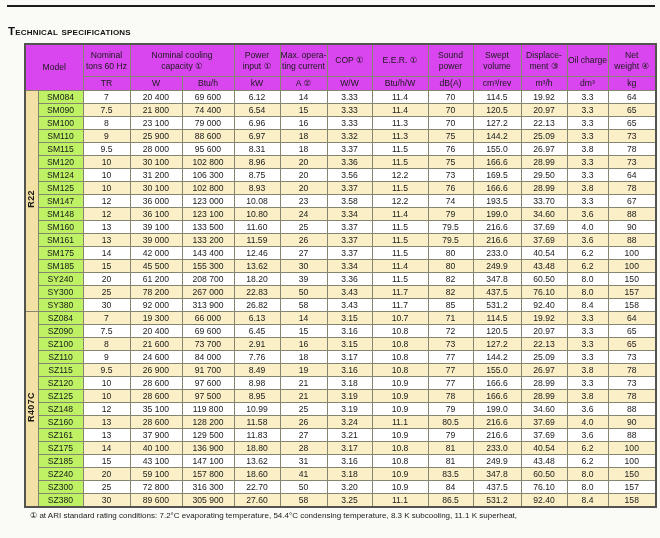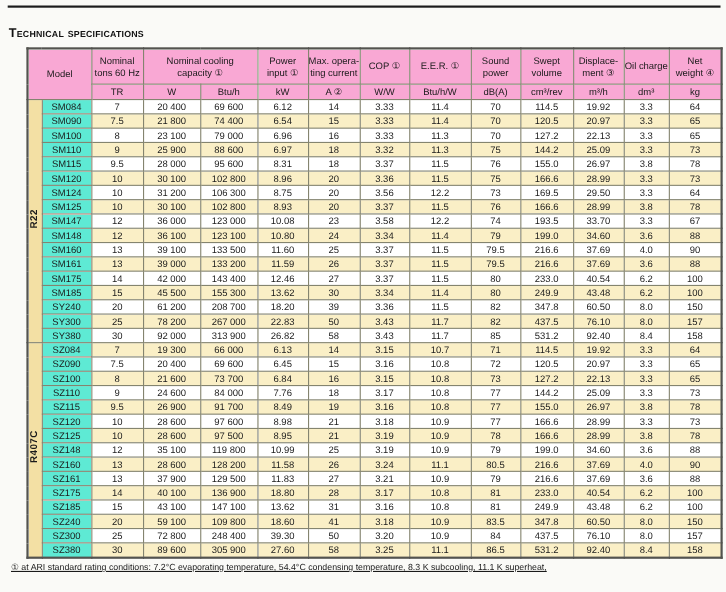--- a/index.html
+++ b/index.html
@@ -21,48 +21,48 @@
     border-collapse:collapse;table-layout:fixed;
     width:631px;margin-left:17px;
     border:2px solid #53534f;
   }
   .spec th,.spec td{
     border:1px solid #84846f;
     text-align:center;vertical-align:middle;
     padding:0;overflow:hidden;
   }
   .spec thead th{
-    background:#f9a8d4;
+    background:#d946ef;
     font-weight:normal;
     font-size:8.6px;line-height:1.18;
     white-space:pre-line;
   }
   .spec thead tr.h-top th{height:31px;}
   .spec thead tr.h-units th{height:13px;margin-top:28px;}
   .spec thead{border-bottom:1.5px solid #53534f;}
   .spec tbody td{
     font-size:8.6px;height:12px;line-height:11px;
     background:#ffffff;white-space:nowrap;
   }
   .spec tbody tr.alt td{background:#faefc6;}
   .spec tbody td.model-cell,
-  .spec tbody tr.alt td.model-cell{background:#5eead4;}
+  .spec tbody tr.alt td.model-cell{background:#bef264;}
   .spec tbody th.group-cell{
     background:#f3e0a4;padding:0;
   }
   .vtext{
     display:inline-block;
     writing-mode:vertical-rl;
     transform:rotate(180deg);
     font-weight:bold;font-size:9px;letter-spacing:.4px;
     line-height:11px;
   }
   .footnotes{
-    margin:3px 0 0 3px;
-    font-size:8px;line-height:1.25;color:#1a1a1a;text-decoration:underline;
+    margin:3px 0 0 23px;
+    font-size:8px;line-height:1.25;color:#1a1a1a;
   }
   .footnote{white-space:nowrap;}
 </style>
 </head>
 <body>
 
 <div class="page">
   <div class="top-rule"></div>
   <div class="page-title">Technical specifications</div>
 
@@ -407,21 +407,21 @@
           <td>120.5</td>
           <td>20.97</td>
           <td>3.3</td>
           <td>65</td>
         </tr>
         <tr class="alt">
           <td class="model-cell">SZ100</td>
           <td>8</td>
           <td>21 600</td>
           <td>73 700</td>
-          <td>6.84</td>
+          <td>2.91</td>
           <td>16</td>
           <td>3.15</td>
           <td>10.8</td>
           <td>73</td>
           <td>127.2</td>
           <td>22.13</td>
           <td>3.3</td>
           <td>65</td>
         </tr>
         <tr>
@@ -556,37 +556,37 @@
           <td>81</td>
           <td>249.9</td>
           <td>43.48</td>
           <td>6.2</td>
           <td>100</td>
         </tr>
         <tr class="alt">
           <td class="model-cell">SZ240</td>
           <td>20</td>
           <td>59 100</td>
-          <td>109 800</td>
+          <td>157 800</td>
           <td>18.60</td>
           <td>41</td>
           <td>3.18</td>
           <td>10.9</td>
           <td>83.5</td>
           <td>347.8</td>
           <td>60.50</td>
           <td>8.0</td>
           <td>150</td>
         </tr>
         <tr>
           <td class="model-cell">SZ300</td>
           <td>25</td>
           <td>72 800</td>
-          <td>248 400</td>
-          <td>39.30</td>
+          <td>316 300</td>
+          <td>22.70</td>
           <td>50</td>
           <td>3.20</td>
           <td>10.9</td>
           <td>84</td>
           <td>437.5</td>
           <td>76.10</td>
           <td>8.0</td>
           <td>157</td>
         </tr>
         <tr class="alt">

